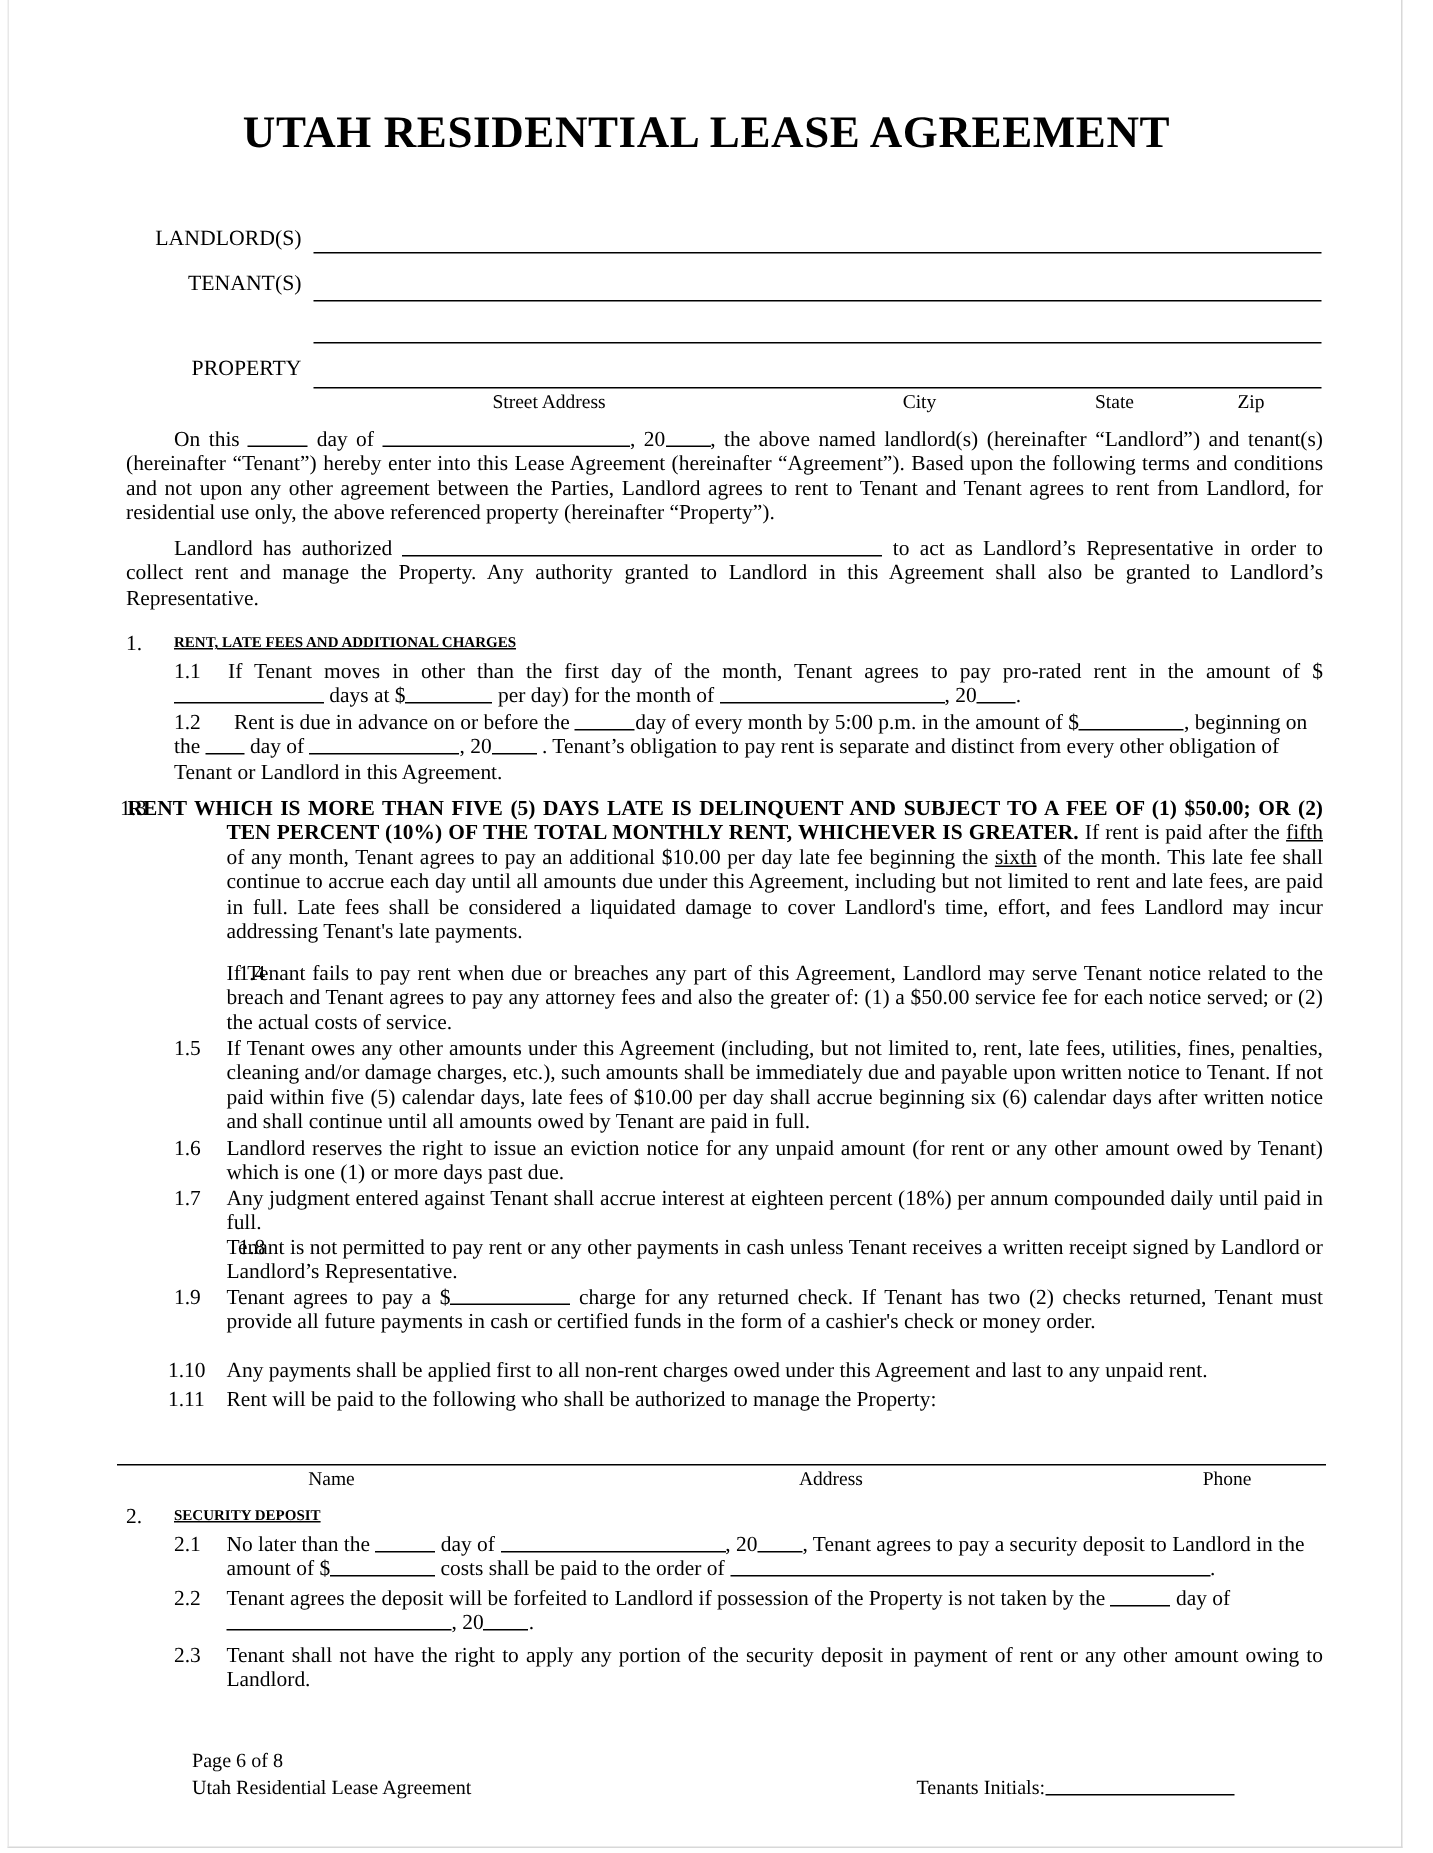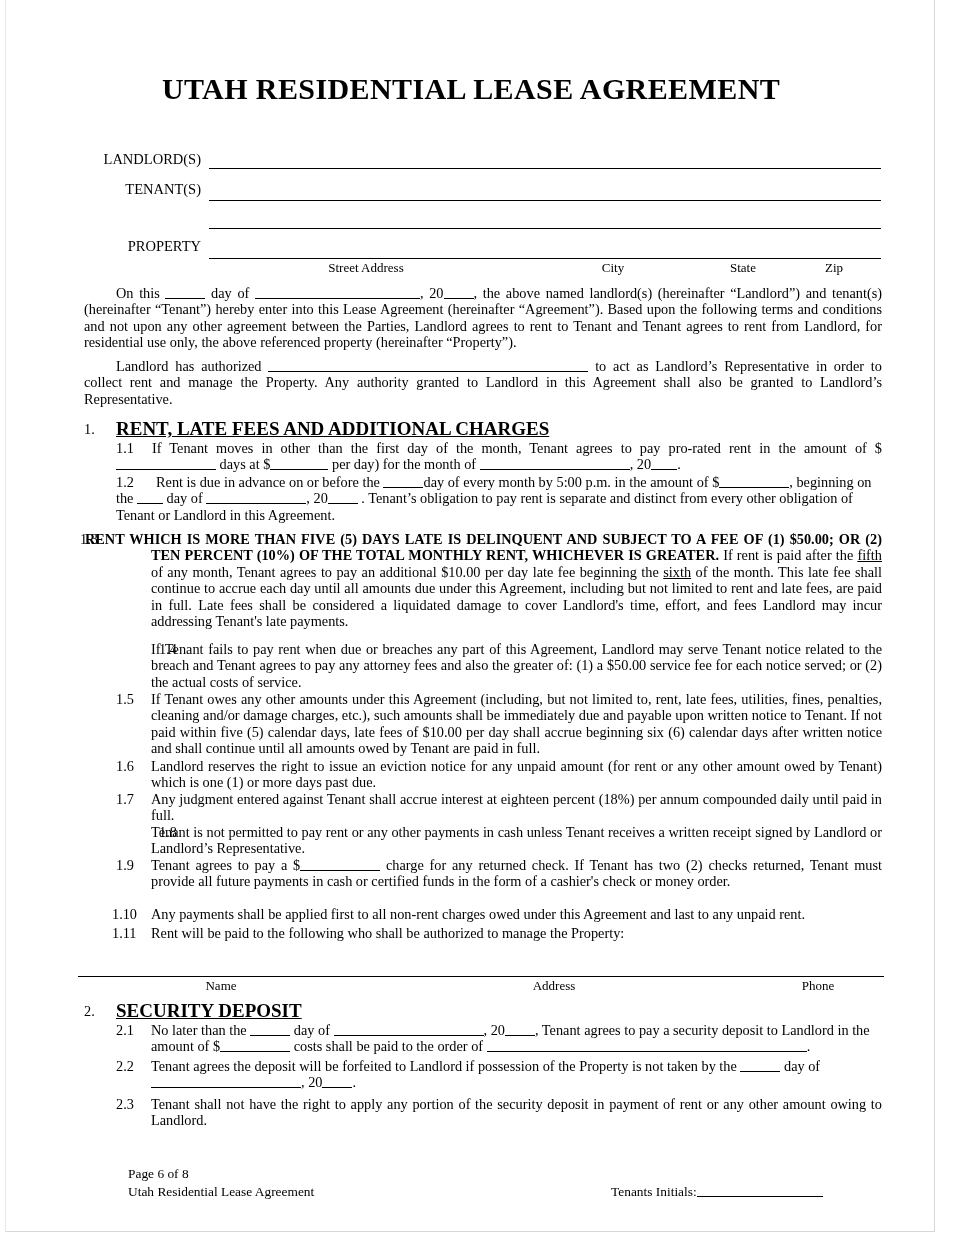--- a/index.html
+++ b/index.html
@@ -66,21 +66,21 @@
   .para.nojust { text-align: left; }
   .indent-first { text-indent: 32px; }
 
   .sec-num {
     position: absolute;
     font-size: 14.3px;
     line-height: 16.4px;
   }
   .sec-head {
     position: absolute;
-    font-size: 19px;
+    font-size: 10px;
     font-weight: bold;
     text-decoration: underline;
     line-height: 16.4px;
   }
   .item-num {
     position: absolute;
     font-size: 14.3px;
     line-height: 16.4px;
     text-align: right;
   }

